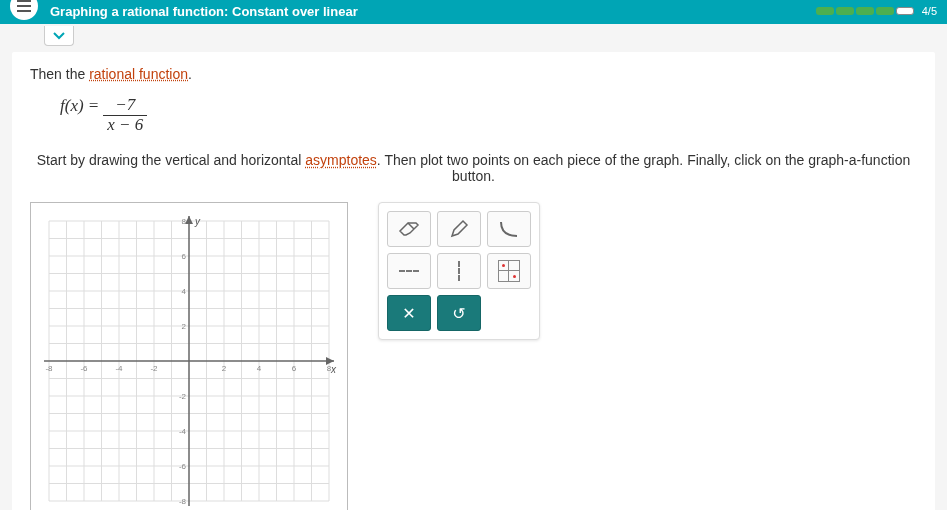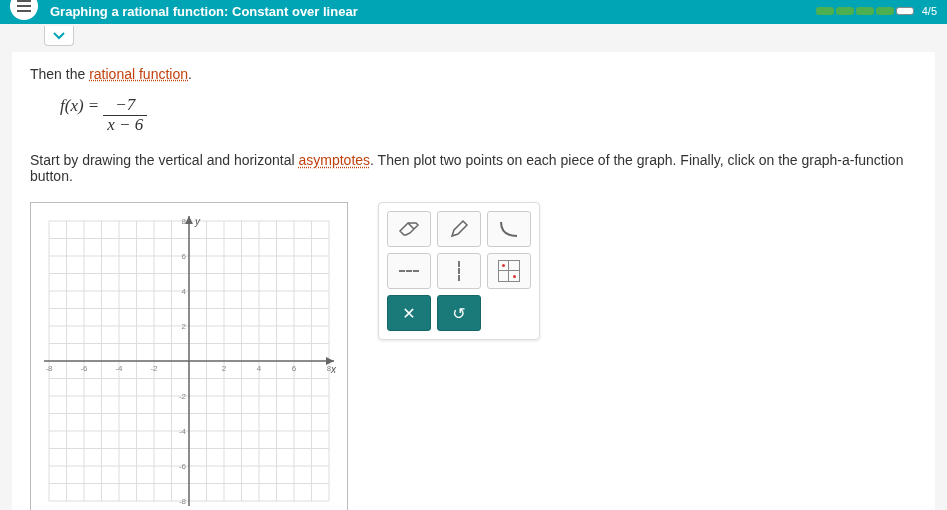--- a/index.html
+++ b/index.html
@@ -119,20 +119,21 @@
       line-height: 1.1;
     }
     .frac-line {
       width: 100%;
       border-top: 1px solid #333;
     }
     .instruction2 {
       font-size: 14px;
       color: #333;
       margin-bottom: 18px;
+      text-align: center;
     }
     .workspace {
       display: flex;
       gap: 30px;
       align-items: flex-start;
     }
     .graph-box {
       border: 1px solid #bbb;
       padding: 8px;
       background: #fff;

